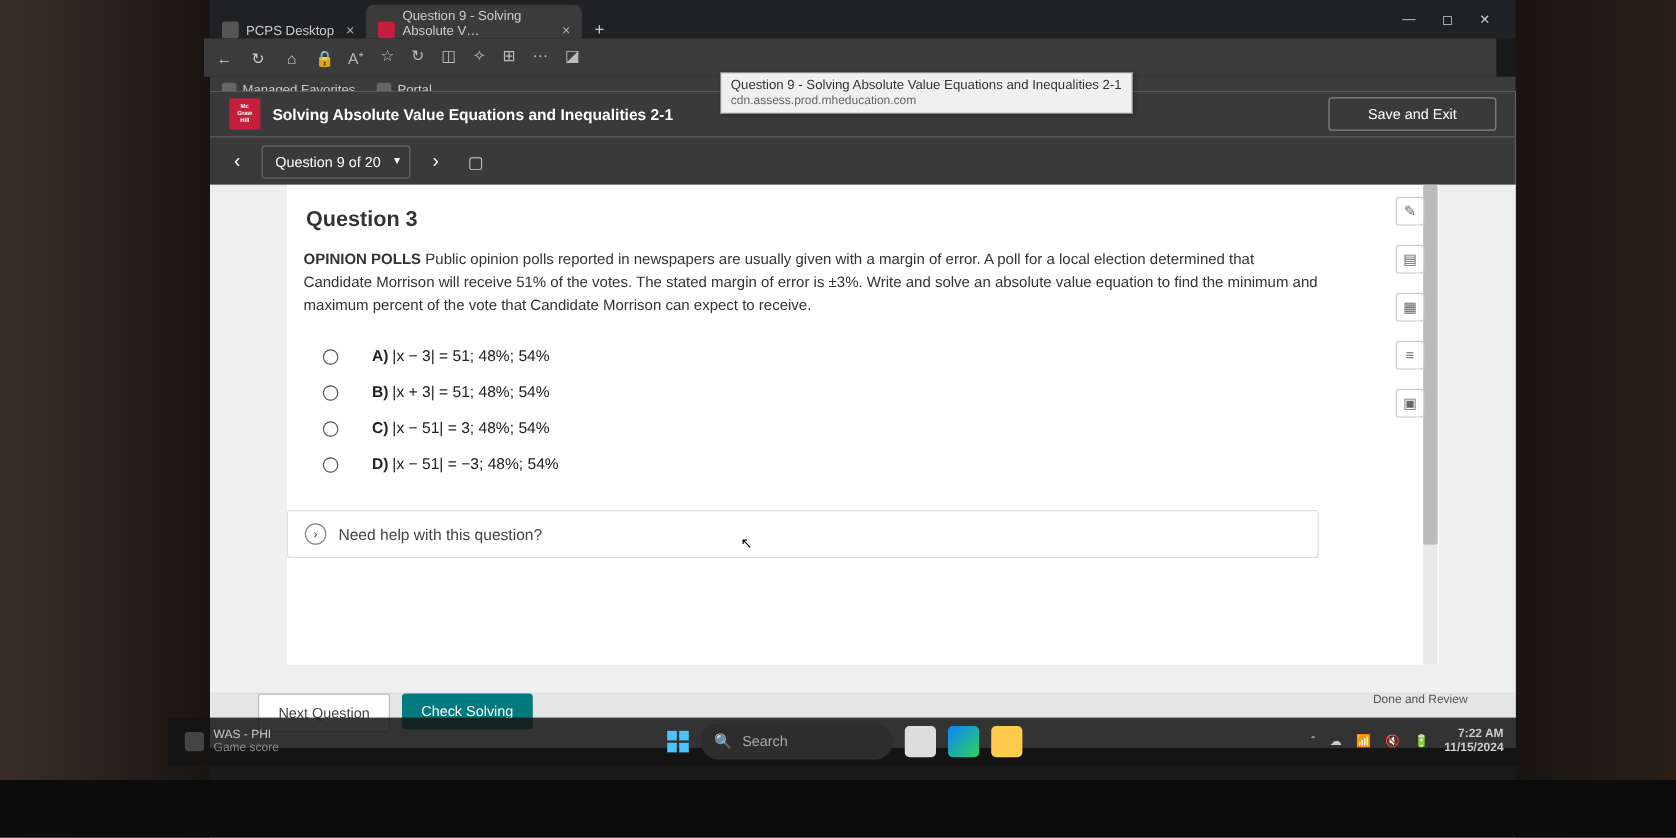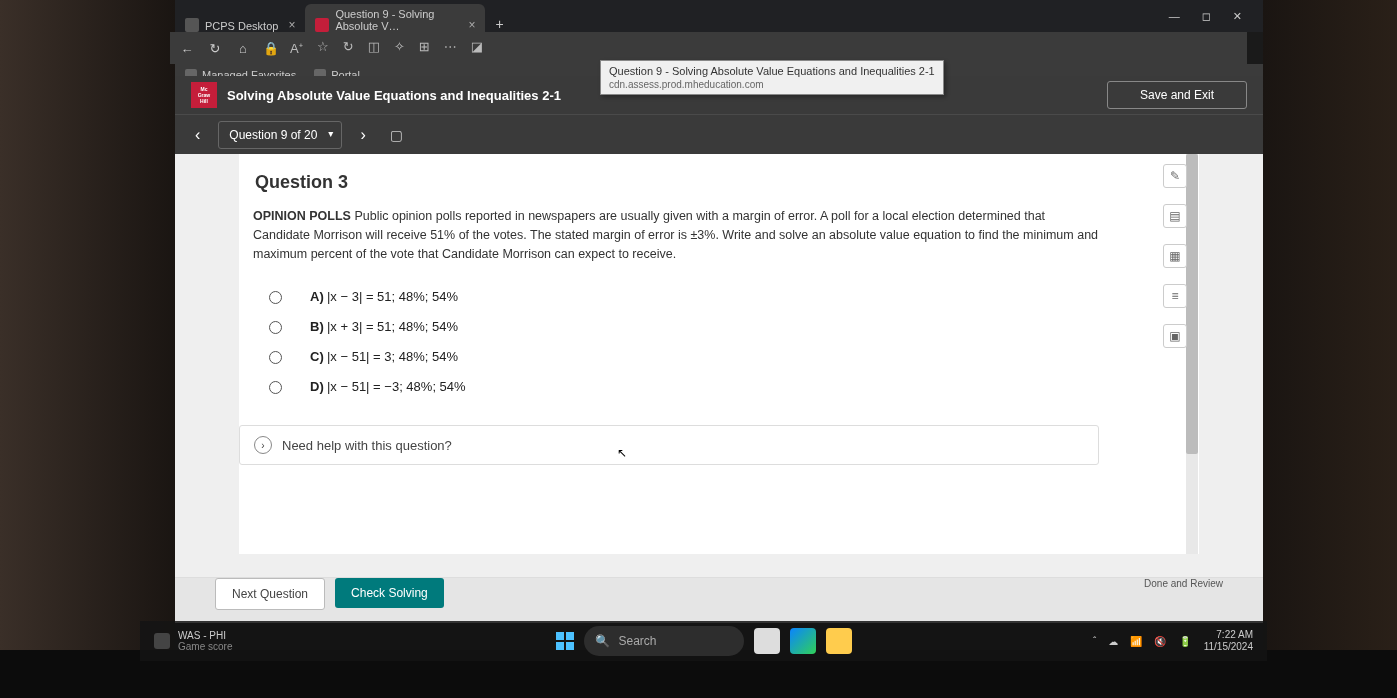--- a/index.html
+++ b/index.html
@@ -57,30 +57,30 @@
 
 .help-row { border: 1px solid #ddd; border-radius: 3px; margin: 30px 100px 0 0; padding: 10px 14px; display: flex; align-items: center; gap: 10px; font-size: 13px; color: #444; cursor: pointer; }
 .help-ico { width: 18px; height: 18px; border: 1.5px solid #888; border-radius: 50%; display: flex; align-items: center; justify-content: center; font-size: 10px; }
 
 .footer { background: #e5e5e5; height: 46px; display: flex; align-items: flex-start; padding: 0 40px; gap: 10px; border-top: 1px solid #ddd; }
 .btn-outline { border: 1px solid #bbb; background: #fff; color: #444; padding: 8px 16px; font-size: 12px; border-radius: 3px; cursor: pointer; }
 .btn-primary { border: none; background: #007a7c; color: #fff; padding: 8px 16px; font-size: 12px; border-radius: 3px; cursor: pointer; }
 .done-review { margin-left: auto; color: #555; font-size: 10px; }
 
 
-.taskbar { position: absolute; left: 140px; right: 130px; bottom: 37px; height: 40px; background: rgba(20,20,20,.85); display: flex; align-items: center; padding: 0 14px; }
+.taskbar { position: absolute; left: 140px; right: 130px; bottom: 60px; height: 40px; background: rgba(20,20,20,.85); display: flex; align-items: center; padding: 0 14px; }
 .tb-left { display: flex; align-items: center; gap: 8px; color: #ccc; font-size: 10px; }
 .tb-ico { width: 16px; height: 16px; background: #444; border-radius: 3px; }
 .tb-center { position: absolute; left: 50%; transform: translateX(-50%); display: flex; align-items: center; gap: 10px; }
 .start { width: 18px; height: 18px; display: grid; grid-template-columns: 1fr 1fr; grid-template-rows: 1fr 1fr; gap: 2px; }
 .start div { background: #4cc2ff; }
 .search-pill { background: #2d2d2d; border-radius: 16px; height: 30px; width: 160px; display: flex; align-items: center; padding: 0 12px; color: #aaa; font-size: 12px; gap: 8px; }
 .tb-app { width: 26px; height: 26px; border-radius: 4px; }
 .tb-right { margin-left: auto; display: flex; align-items: center; gap: 12px; color: #ccc; font-size: 10px; }
-.clock { text-align: right; line-height: 1.2; }
+.clock { text-align: right; line-height: 1.2; font-weight: bold; }
 
 .cursor { position: absolute; left: 378px; top: 292px; font-size: 12px; color: #000; z-index: 40; pointer-events: none; }
 
 
 .outer-left { position: absolute; left: 0; top: 0; width: 175px; height: 100%; background: linear-gradient(90deg,#3a2f28,#1a1512); }
 .outer-right { position: absolute; right: 0; top: 0; width: 134px; height: 100%; background: linear-gradient(90deg,#1a1512,#2a2018); }
 .outer-bottom { position: absolute; left: 0; right: 0; bottom: 0; height: 48px; background: #0c0c0c; }
 .scrollbar { position: absolute; right: 1px; top: 0; bottom: 0; width: 12px; background: #e8e8e8; }
 .scrollbar .thumb { position: absolute; top: 0; width: 100%; height: 75%; background: #bcbcbc; border-radius: 2px; }
 </style>

